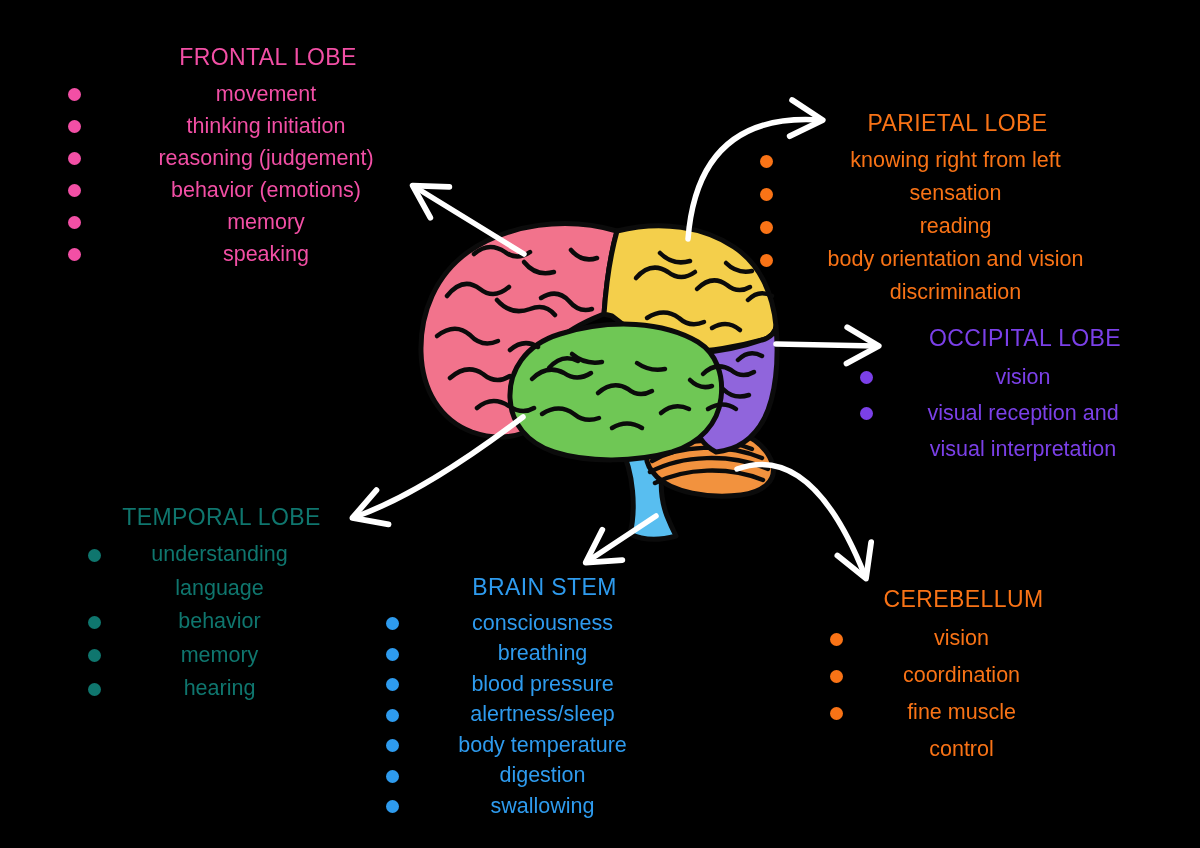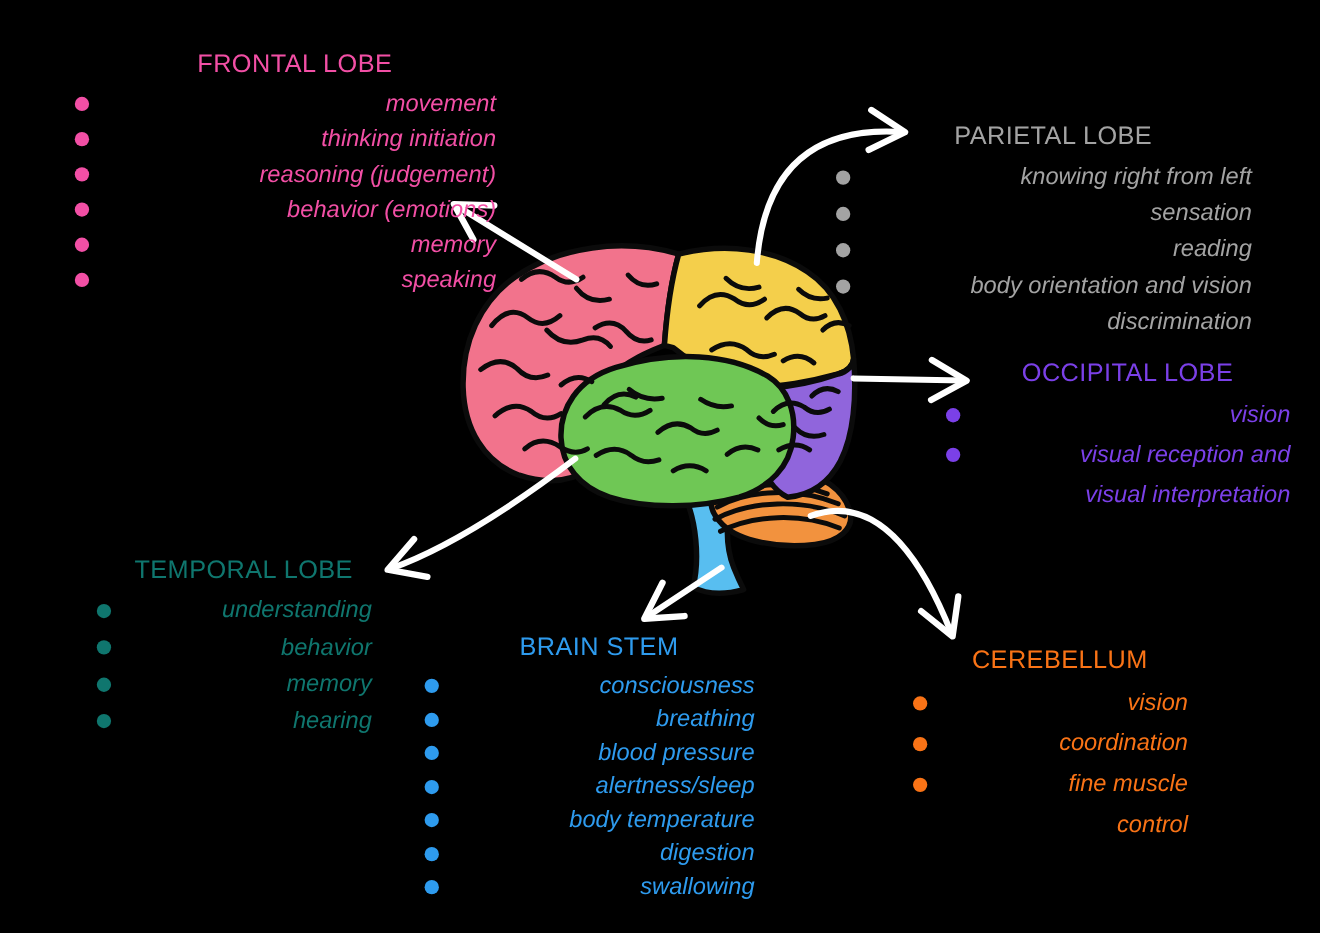--- a/index.html
+++ b/index.html
@@ -12,21 +12,21 @@
   .block h2{
     font-size:23px;font-weight:500;margin:0 0 7px 21px;text-align:center;
     letter-spacing:.4px;
   }
   .row{display:flex;align-items:center;}
   .bullet{
     width:13px;height:13px;border-radius:50%;background:currentColor;
     flex:0 0 13px;margin-left:8px;
   }
   .bullet.hidden{visibility:hidden;}
-  .txt{flex:1;text-align:right;padding-right:4px;font-style:italic;}
+  .txt{flex:1;text-align:center;padding-right:4px;}
   
   .frontal   {left:60px;  top:44px;  width:395px;}
   .frontal   .row{height:32px;}
   .parietal  {left:752px; top:110px; width:390px;}
   .parietal  .row{height:33px;}
   .occipital {left:852px; top:325px; width:325px;}
   .occipital .row{height:36px;}
   .cerebellum{left:822px; top:586px; width:262px;}
   .cerebellum.block .row{height:37px;}
   .brainstem {left:378px; top:574px; width:312px;}
@@ -131,21 +131,21 @@
         <span class="bullet"></span>
         <span class="txt">memory</span>
       </div>
       <div class="row">
         <span class="bullet"></span>
         <span class="txt">speaking</span>
       </div>
     </div>
 </section>
 
-<section class="block parietal" style="color: #a3a3a3;">
+<section class="block parietal" style="color: #f97316;">
   <h2>PARIETAL LOBE</h2>
   <div class="list">
       <div class="row">
         <span class="bullet"></span>
         <span class="txt">knowing right from left</span>
       </div>
       <div class="row">
         <span class="bullet"></span>
         <span class="txt">sensation</span>
       </div>
@@ -239,20 +239,24 @@
 </section>
 
 <section class="block temporal" style="color: #0f766e;">
   <h2>TEMPORAL LOBE</h2>
   <div class="list">
       <div class="row">
         <span class="bullet"></span>
         <span class="txt">understanding</span>
       </div>
       <div class="row">
+        <span class="bullet hidden"></span>
+        <span class="txt">language</span>
+      </div>
+      <div class="row">
         <span class="bullet"></span>
         <span class="txt">behavior</span>
       </div>
       <div class="row">
         <span class="bullet"></span>
         <span class="txt">memory</span>
       </div>
       <div class="row">
         <span class="bullet"></span>
         <span class="txt">hearing</span>

